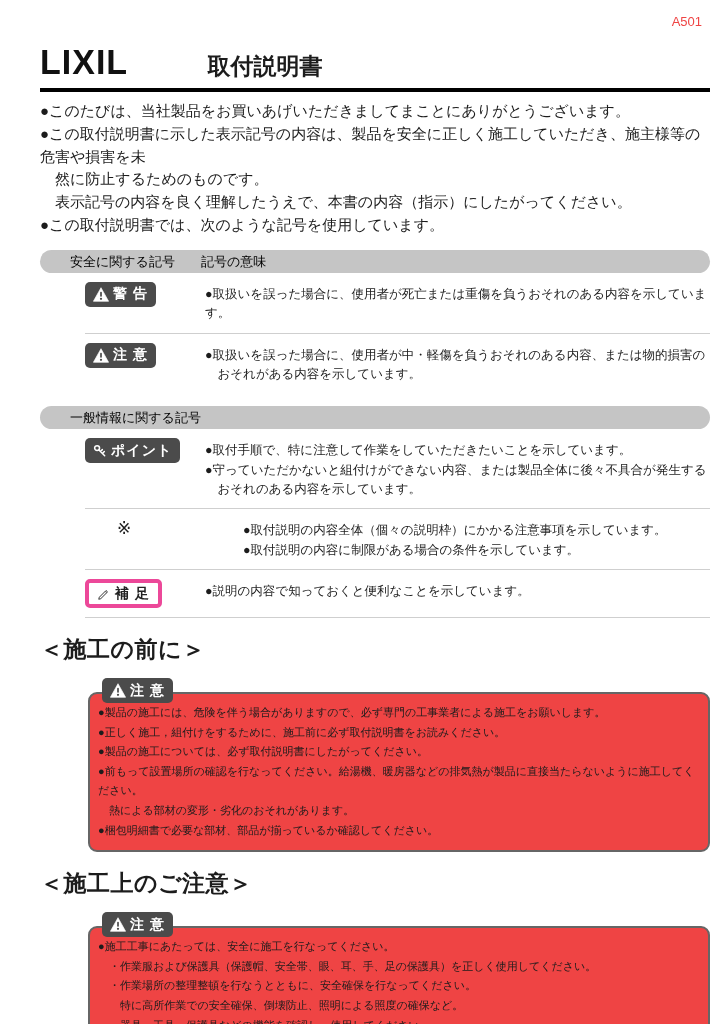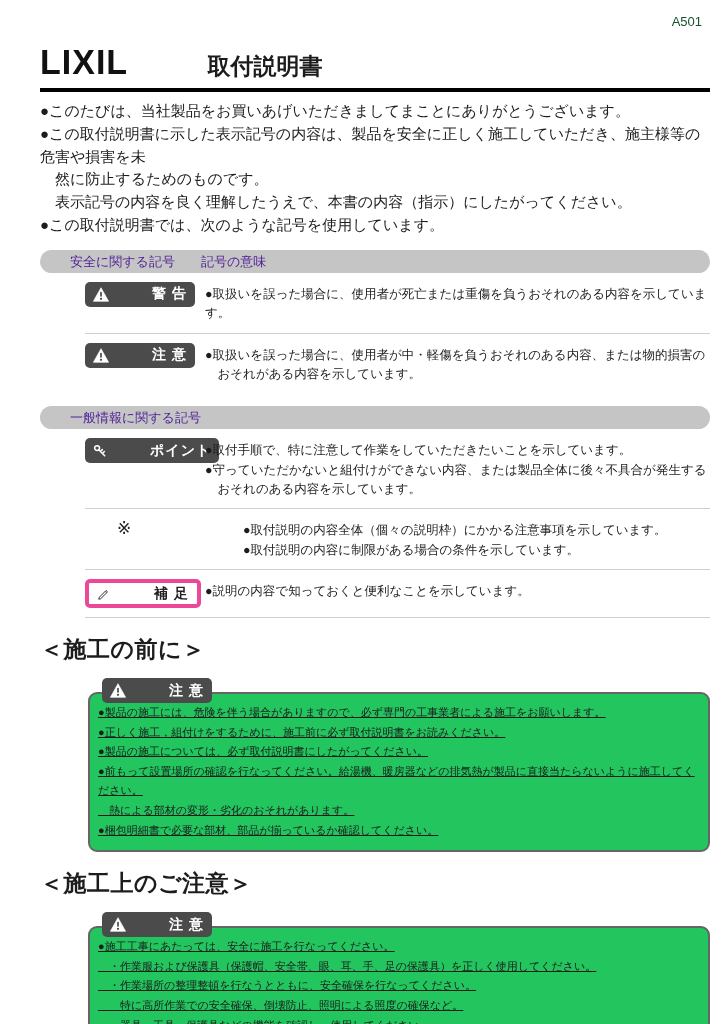--- a/index.html
+++ b/index.html
@@ -7,65 +7,63 @@
     position:relative;
     width:725px;height:1024px;
     background:#ffffff;
     font-family:"Liberation Sans","DejaVu Sans",sans-serif;
     color:#1c1c1c;
     box-sizing:border-box;
     padding:14px 15px 0 40px;
     overflow:hidden;
   }
   
-  .doc-code{text-align:right;font-size:13px;color:#14532d;padding-right:8px;height:18px;}
+  .doc-code{text-align:right;font-size:13px;color:#ef4444;padding-right:8px;height:18px;}
   .header{display:flex;align-items:flex-end;margin-top:12px;}
   .logo{
     width:150px;font-size:34px;font-weight:900;letter-spacing:1px;
     color:#111;line-height:1;padding-bottom:2px;font-family:"Liberation Sans",sans-serif;
     transform:scaleY(1.05);
   }
   .title-block{flex:1;text-align:center;}
   .title-line{font-size:25px;font-weight:bold;line-height:1.25;letter-spacing:1px;}
   .doc-type{width:150px;text-align:center;font-size:23px;font-weight:bold;line-height:1;padding-bottom:2px;}
   .header-rule{height:4px;background:#000;margin-top:8px;}
   
   .intro{margin-top:8px;font-size:15px;line-height:1.52;white-space:pre-line;}
   
   .secbar{
     margin-top:13px;height:23px;line-height:23px;
     background:#c5c5c5;border-radius:12px;
-    font-size:13px;color:#4c1d95;padding-left:30px;
+    font-size:13px;color:#000000;padding-left:30px;
   }
   
   .symrow{display:flex;align-items:flex-start;padding:9px 0 9px 45px;}
   .badge-col{width:120px;flex:none;display:flex;justify-content:flex-start;}
   .badge{
     display:inline-flex;align-items:center;justify-content:center;
     background:#4b4b4b;color:#fff;border-radius:5px;
     height:25px;padding:0 8px;font-size:14px;font-weight:bold;letter-spacing:1px;
     white-space:nowrap;
-    gap:39px;
   }
   .badge .icon{display:inline-flex;margin-right:4px;}
   .badge.outline{
     background:#fff;color:#222;border:4px solid #ec4899;height:21px;
   }
   .sym-asterisk{font-size:17px;color:#222;padding-left:32px;width:88px;box-sizing:border-box;flex:none;}
   .symtext{font-size:12.5px;line-height:1.55;white-space:pre-line;padding-top:3px;}
   .symrow.note .symtext{padding-left:70px;}
   .divider{height:1px;background:#cfcfcf;margin-left:45px;}
   
   .sec-title{font-size:23px;font-weight:bold;margin:16px 0 0 0;letter-spacing:0.5px;}
   
   .cbox-wrap{position:relative;margin:27px 0 0 48px;width:622px;box-sizing:border-box;}
   .cbox{
-    border:2px solid #666;border-radius:9px;background:#22c55e;
+    border:2px solid #666;border-radius:9px;background:#ef4444;
     padding:9px 5px 10px 8px;
-    text-decoration:underline;
   }
   .cbox-badge{position:absolute;top:-14px;left:14px;}
   .boxtext{font-size:11px;line-height:1.78;white-space:pre-line;}
   svg{display:block;}
 </style>
 </head>
 <body>
 
 <div class="page">
 

